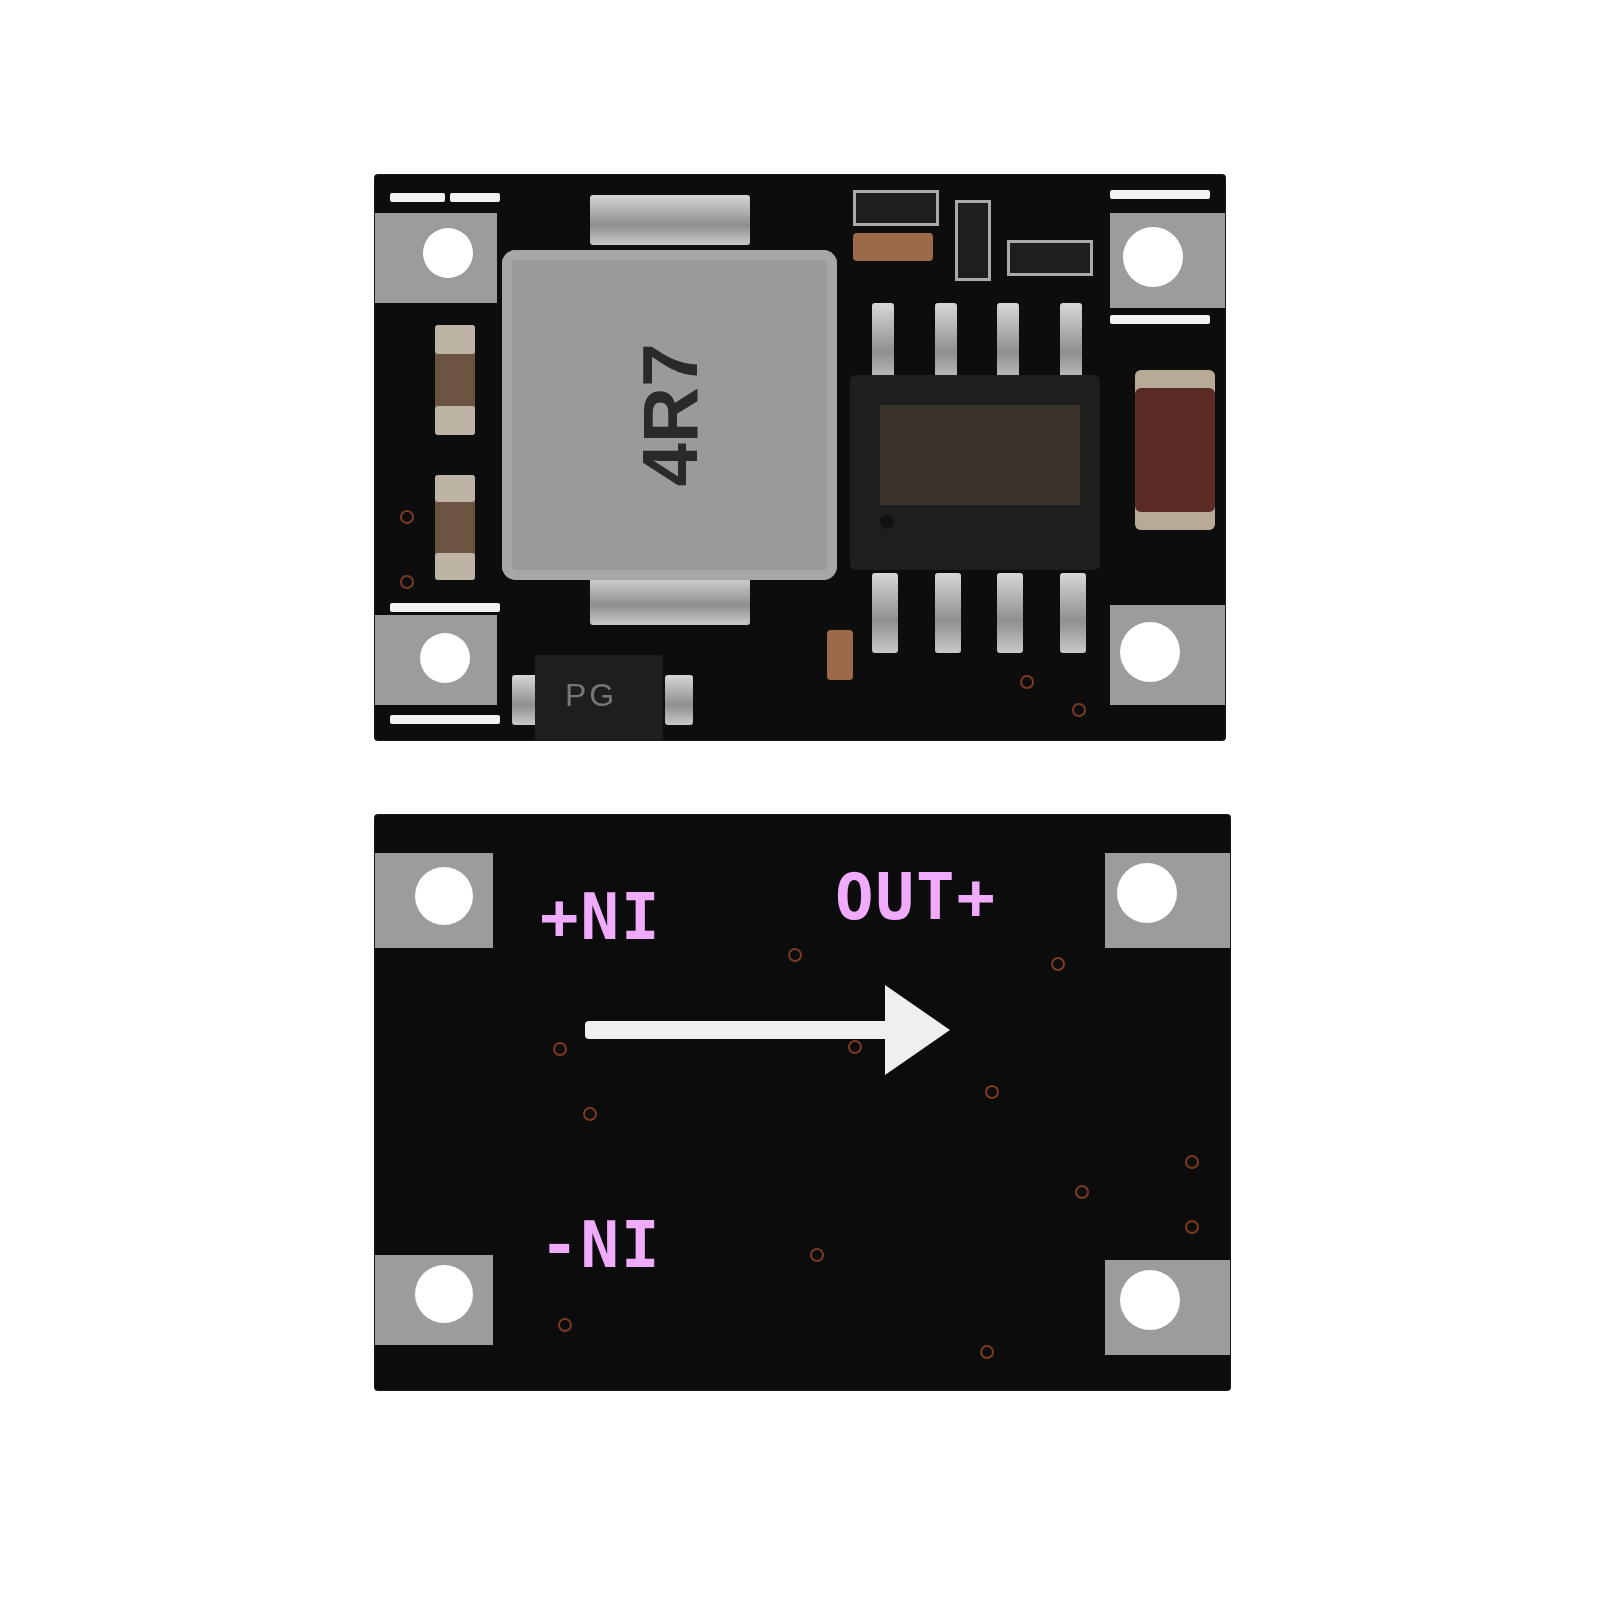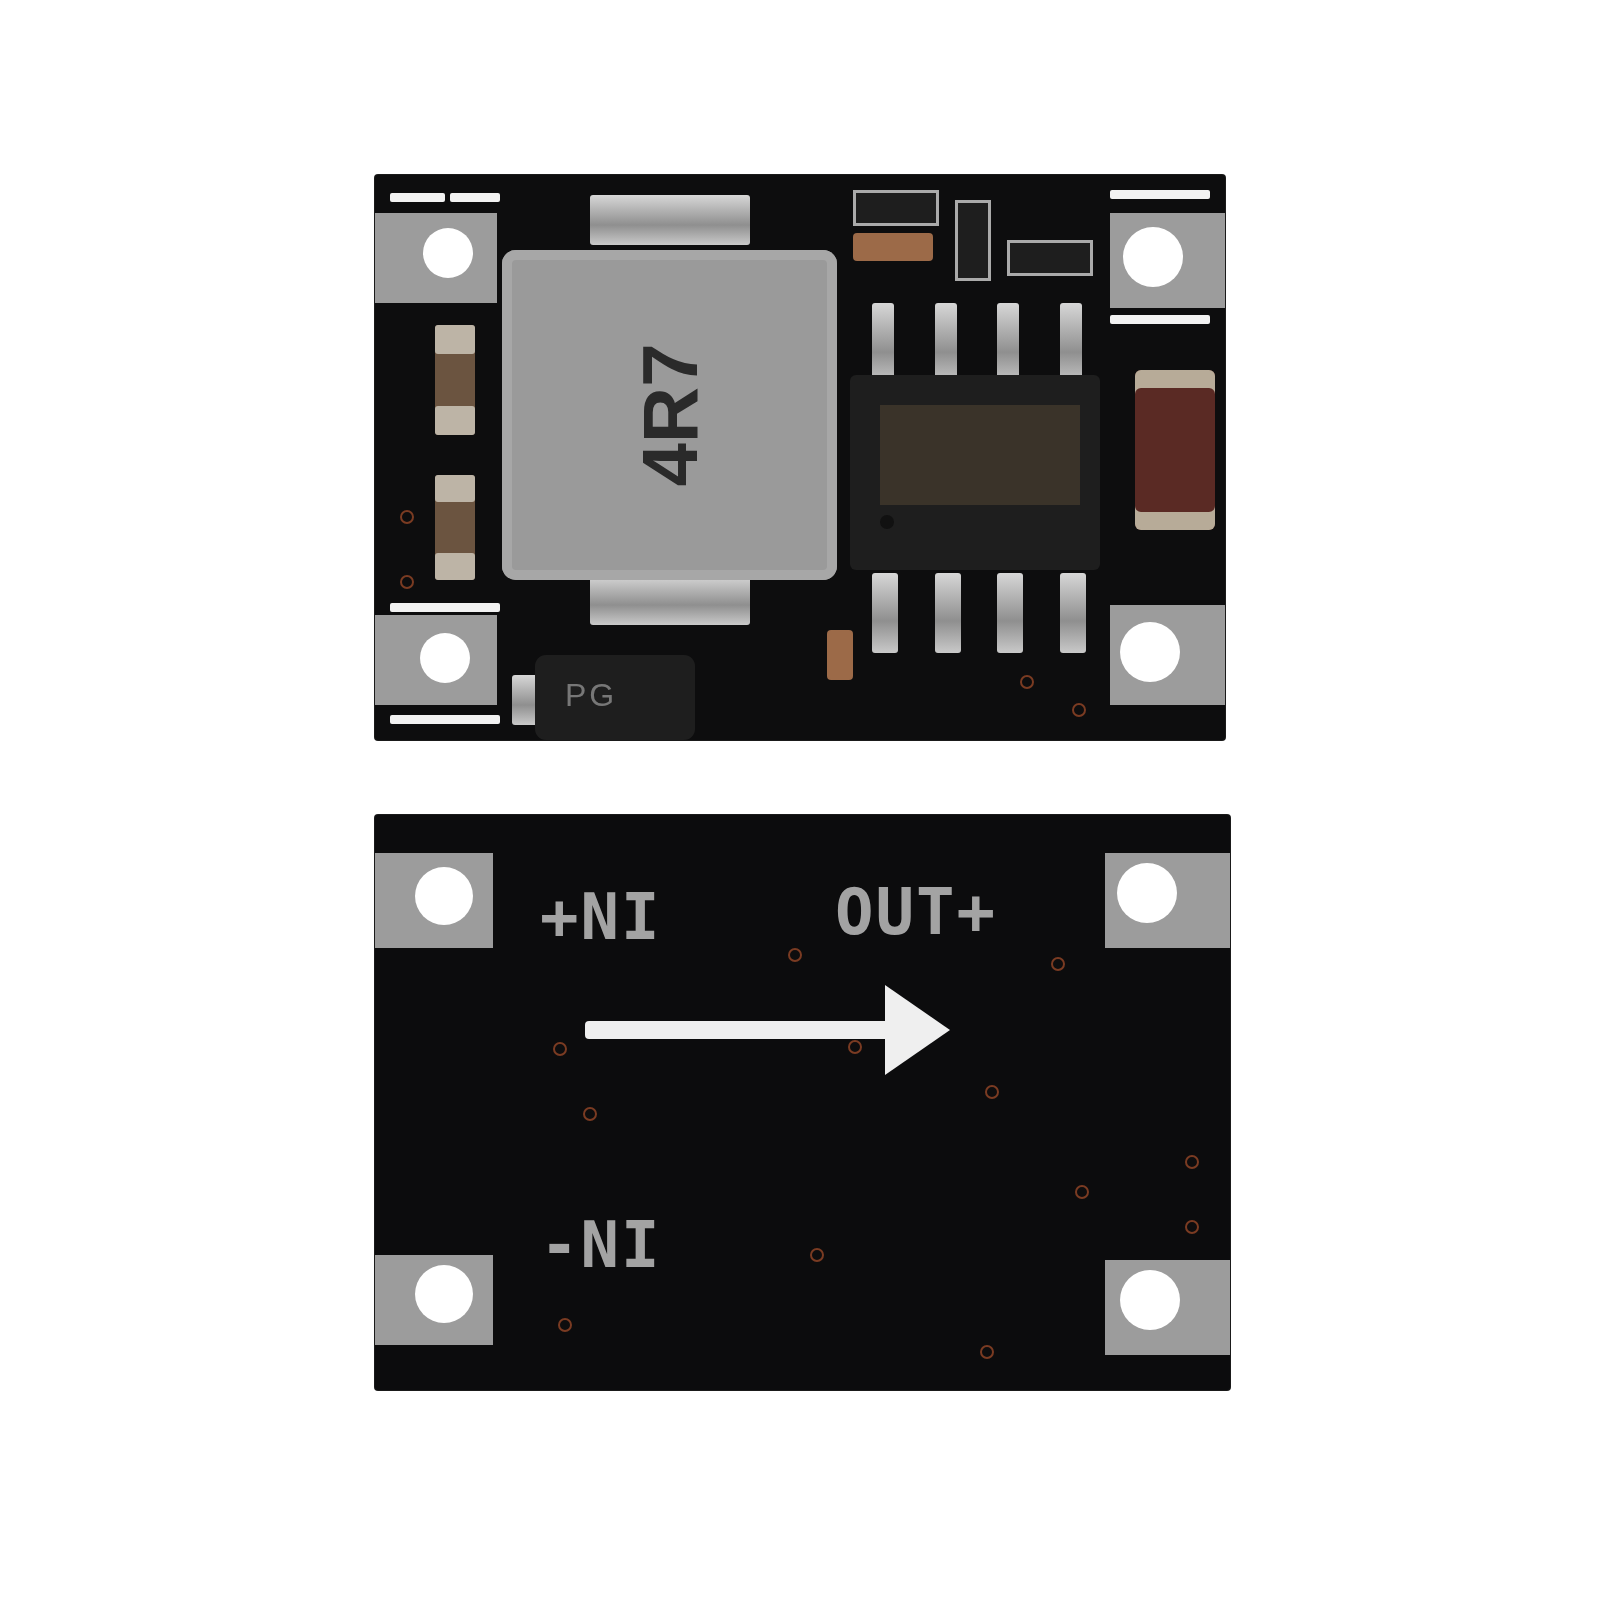--- a/index.html
+++ b/index.html
@@ -6,21 +6,21 @@
   body{width:1601px;height:1601px;position:relative;overflow:hidden;font-family:"DejaVu Sans",sans-serif;}
   .board{position:absolute;background:#0d0d0e;border-radius:3px;box-shadow:0 0 0 1px #1a1a1a;}
   .pad{position:absolute;background:#9c9c9c;}
   .hole{position:absolute;background:#ffffff;border-radius:50%;}
   .silk{position:absolute;background:#f2f2f2;border-radius:2px;}
   .via{position:absolute;width:14px;height:14px;border-radius:50%;border:2px solid #7a3b22;box-sizing:border-box;background:#0d0d0e;}
   .cap{position:absolute;background:#6b5440;border-radius:4px;}
   .cap-end{position:absolute;left:0;right:0;height:26%;background:#bdb4a6;border-radius:3px;}
   .smd-dark{position:absolute;background:#1e1e1e;}
   .metal{position:absolute;background:linear-gradient(180deg,#d7d7d7,#8f8f8f 60%,#c9c9c9);border-radius:3px;}
-  .lbl{position:absolute;color:#a3a3a3;font-family:"DejaVu Sans Mono",monospace;font-weight:bold;letter-spacing:2px;line-height:1;}
+  .lbl{position:absolute;color:#f0abfc;font-family:"DejaVu Sans Mono",monospace;font-weight:bold;letter-spacing:2px;line-height:1;}
 </style>
 </head>
 <body>
 
 <div class="board" style="left:375px;top:175px;width:850px;height:565px;">
 
   <div class="pad" style="left:0;top:38px;width:122px;height:90px;"></div>
   <div class="hole" style="left:48px;top:53px;width:50px;height:50px;"></div>
   <div class="pad" style="left:0;top:440px;width:122px;height:90px;"></div>
   <div class="hole" style="left:45px;top:458px;width:50px;height:50px;"></div>
@@ -68,42 +68,42 @@
   <div class="metal" style="left:560px;top:398px;width:26px;height:80px;"></div>
   <div class="metal" style="left:622px;top:398px;width:26px;height:80px;"></div>
   <div class="metal" style="left:685px;top:398px;width:26px;height:80px;"></div>
 
   <div style="position:absolute;left:760px;top:195px;width:80px;height:160px;background:#5a2a24;border-radius:6px;box-shadow:inset 0 18px 0 #b7ab98,inset 0 -18px 0 #b7ab98;"></div>
 
   <div class="cap" style="left:452px;top:455px;width:26px;height:50px;background:#9c6a48;"></div>
 
   <div class="metal" style="left:137px;top:500px;width:28px;height:50px;"></div>
   <div class="metal" style="left:290px;top:500px;width:28px;height:50px;"></div>
-  <div style="position:absolute;left:160px;top:480px;width:160px;height:85px;background:#1e1e1e;border-radius:11px;">
+  <div style="position:absolute;left:160px;top:480px;width:128px;height:85px;background:#1e1e1e;border-radius:2px;">
     <div style="position:absolute;left:30px;top:22px;font-family:'Liberation Sans',sans-serif;font-size:32px;color:#777;letter-spacing:3px;">PG</div>
   </div>
 
   <div class="via" style="left:25px;top:335px;"></div>
   <div class="via" style="left:25px;top:400px;"></div>
   <div class="via" style="left:645px;top:500px;"></div>
   <div class="via" style="left:697px;top:528px;"></div>
 </div>
 
 <div class="board" style="left:375px;top:815px;width:855px;height:575px;background:#0c0c0d;">
   <div class="pad" style="left:0;top:38px;width:118px;height:95px;"></div>
   <div class="hole" style="left:40px;top:52px;width:58px;height:58px;"></div>
   <div class="pad" style="left:0;top:440px;width:118px;height:90px;"></div>
   <div class="hole" style="left:40px;top:450px;width:58px;height:58px;"></div>
   <div class="pad" style="left:730px;top:38px;width:125px;height:95px;"></div>
   <div class="hole" style="left:742px;top:48px;width:60px;height:60px;"></div>
   <div class="pad" style="left:730px;top:445px;width:125px;height:95px;"></div>
   <div class="hole" style="left:745px;top:455px;width:60px;height:60px;"></div>
 
   <div class="lbl" style="left:165px;top:70px;font-size:64px;">+NI</div>
-  <div class="lbl" style="left:460px;top:65px;font-size:64px;">OUT+</div>
+  <div class="lbl" style="left:460px;top:50px;font-size:64px;">OUT+</div>
   <div class="lbl" style="left:165px;top:398px;font-size:64px;">-NI</div>
 
   <div style="position:absolute;left:210px;top:170px;width:370px;height:90px;">
     <div style="position:absolute;left:0;top:36px;width:310px;height:18px;background:#efefef;border-radius:4px;"></div>
     <div style="position:absolute;left:300px;top:0;width:0;height:0;border-top:45px solid transparent;border-bottom:45px solid transparent;border-left:65px solid #efefef;"></div>
   </div>
 
   <div class="via" style="left:413px;top:133px;"></div>
   <div class="via" style="left:676px;top:142px;"></div>
   <div class="via" style="left:178px;top:227px;"></div>

